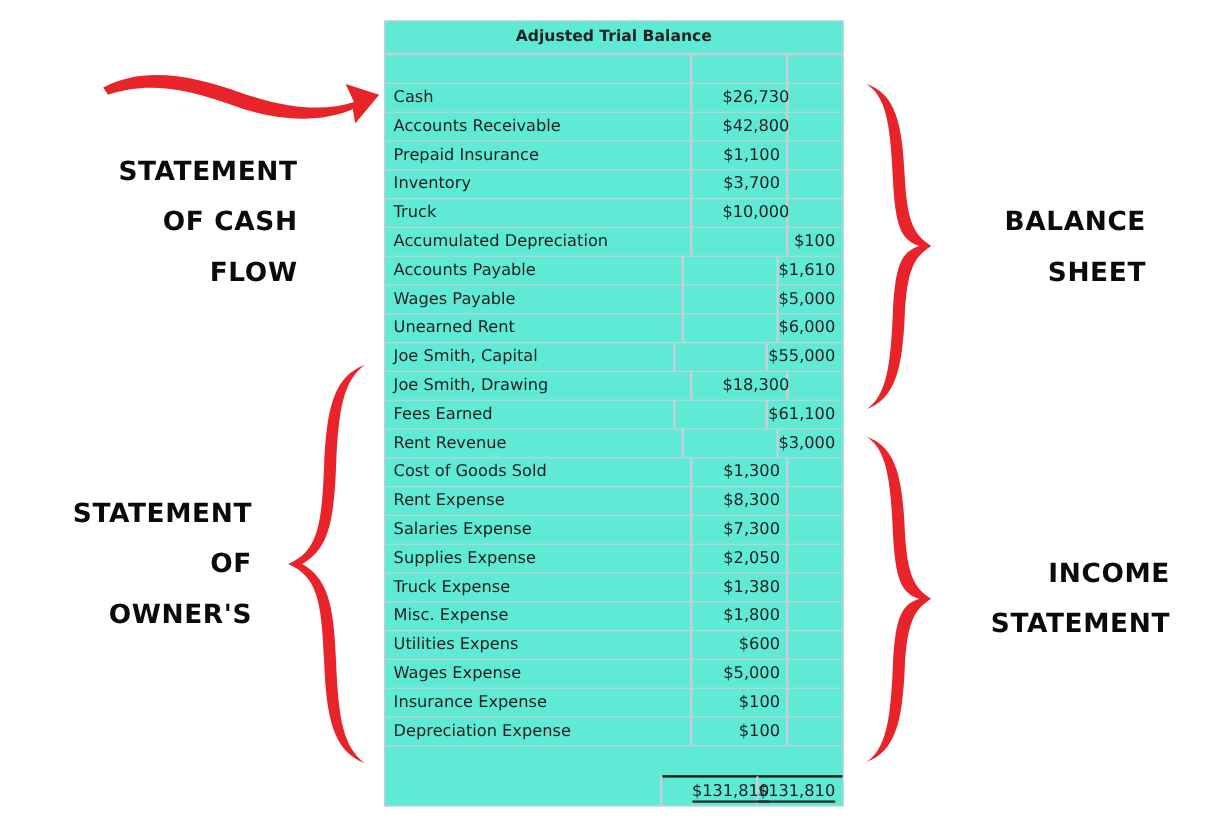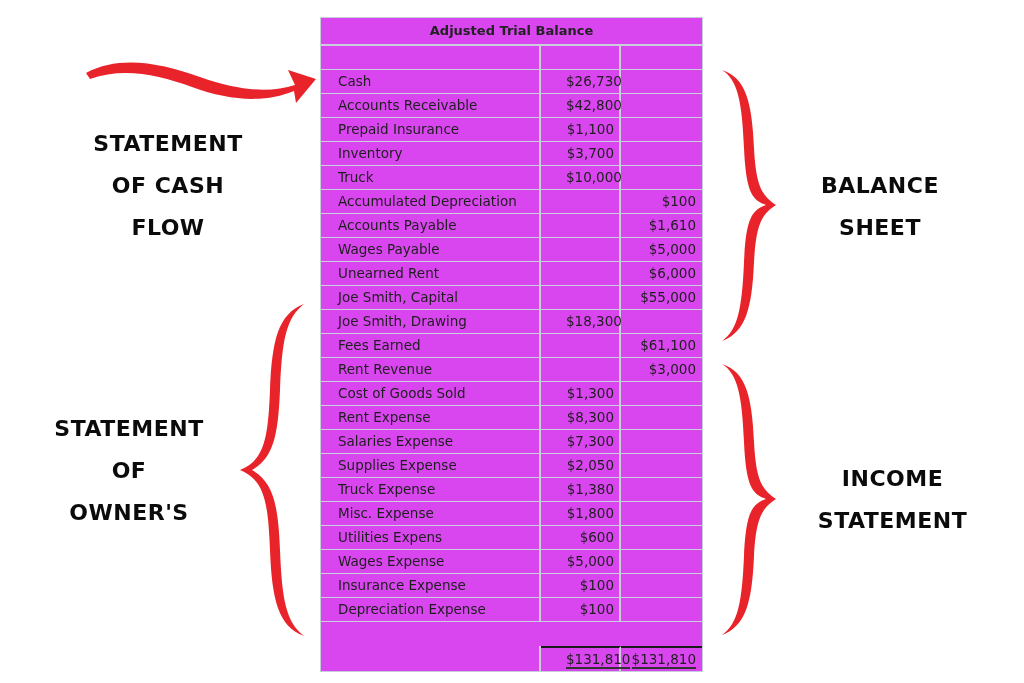--- a/index.html
+++ b/index.html
@@ -1,27 +1,27 @@
 <!DOCTYPE html>
 <html><head>
   <meta charset="utf-8">
   <style>
     html, body { margin:0; padding:0; }
     body { width:1024px; height:683px; background:#ffffff; position:relative; overflow:hidden; font-family:"Liberation Sans", sans-serif; }
-    .tb { position:absolute; left:320px; top:17px; width:383px; background:#d946ef; border:1px solid #c7cdd8; box-sizing:border-box; }
+    .tb { position:absolute; left:320px; top:17px; width:383px; background:#5eead4; border:1px solid #c7cdd8; box-sizing:border-box; }
     .tb-title { height:26px; line-height:26px; text-align:center; font-weight:bold; font-size:14px; color:#222; border-bottom:2px solid #c9cfd9; font-family:"DejaVu Sans", sans-serif; font-size:13px; }
     .tb-row { display:flex; height:24px; border-bottom:1px solid #c9cfd9; box-sizing:border-box; font-family:"DejaVu Sans", sans-serif; font-size:13.5px; color:#1e1e1e; }
-    .tb-row .c1 { width:220px; padding-left:17px; line-height:23px; box-sizing:border-box; border-right:2px solid #c9cfd9; white-space:nowrap; overflow:hidden; }
+    .tb-row .c1 { width:256px; padding-left:7px; line-height:23px; box-sizing:border-box; border-right:2px solid #c9cfd9; white-space:nowrap; overflow:hidden; }
     .tb-row .c2 { width:80px; text-align:right; padding-right:5px; line-height:23px; box-sizing:border-box; border-right:2px solid #c9cfd9;padding-left:25px; }
     .tb-row .c3 { flex:1; text-align:right; padding-right:6px; line-height:23px; box-sizing:border-box; }
     .tb-row.blank { height:24px; }
     .tb-row.total { border-bottom:none; height:25px;margin-top:24px; }
     .tb-row.total .c2, .tb-row.total .c3 { border-top:2px solid #1a1a1a; }
     .tb-row.total .val { border-bottom:2px solid #333; padding-bottom:0; }
-    .label { position:absolute; font-family:"DejaVu Sans", sans-serif; font-weight:bold; font-size:22px; color:#0b0b0b; text-align:center; line-height:42px; letter-spacing:0.5px; text-transform:uppercase; }
+    .label { position:absolute; font-family:"DejaVu Sans", sans-serif; font-weight:bold; font-size:22px; color:#0b0b0b; text-align:right; line-height:42px; letter-spacing:0.5px; text-transform:uppercase; }
     svg.deco { position:absolute; overflow:visible; }
   </style>
 </head>
 <body>
 
 <div class="tb">
   <div class="tb-title">Adjusted Trial Balance</div>
   <div class="tb-row blank">
     <div class="c1"></div>
     <div class="c2"></div>

